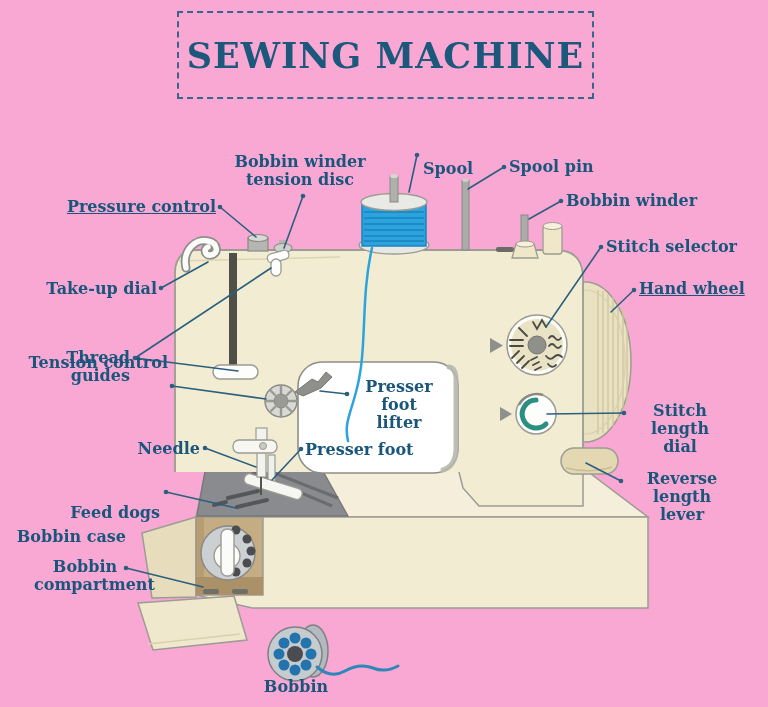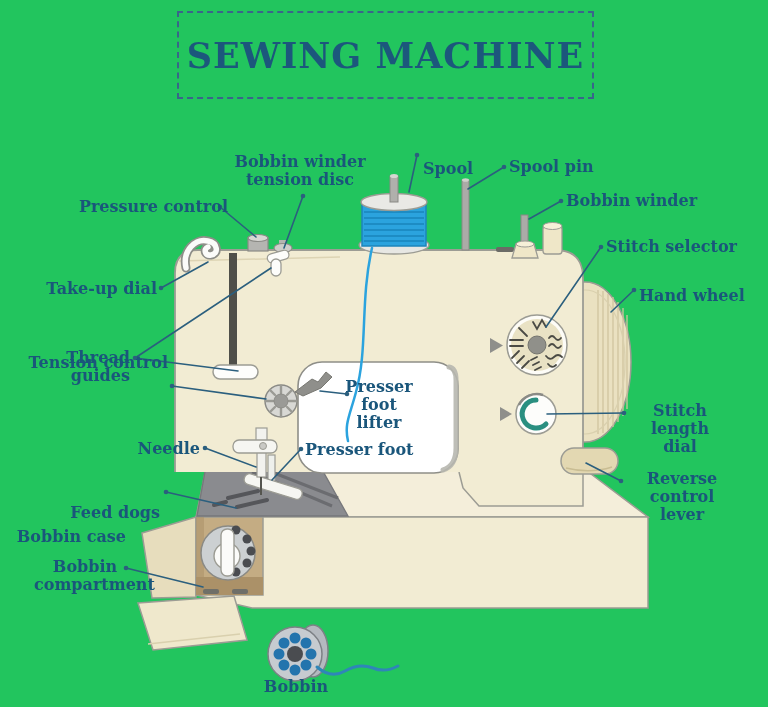--- a/index.html
+++ b/index.html
@@ -1,16 +1,16 @@
 <!DOCTYPE html>
 <html><head>
 <meta charset="utf-8">
 <style>
   html,body{margin:0;padding:0;background:#ffffff;}
-  .stage{position:relative;width:768px;height:707px;background:#22c55e;overflow:hidden;
+  .stage{position:relative;width:768px;height:707px;background:#f9a8d4;overflow:hidden;
          font-family:"DejaVu Serif",serif;}
   .diagram-svg{position:absolute;left:0;top:0;}
   .title-box{position:absolute;left:177px;top:11px;width:413px;height:84px;
              border:2px dashed #39658a;display:flex;align-items:center;justify-content:center;}
   .title-text{font-weight:700;font-size:35px;letter-spacing:1px;color:#1c577c;}
   .label{position:absolute;font-weight:700;font-size:16px;line-height:1.12;color:#1a567b;
          white-space:pre-line;}
   .r{text-align:right;}
   .c{text-align:center;}
 </style>
@@ -242,36 +242,36 @@
       <circle cx="126" cy="568" r="2.3"></circle>
     </g>
   </svg>
 
   <div class="title-box">
     <div class="title-text">SEWING MACHINE</div>
   </div>
 
   <div class="label c" style="left:225px;top:153px;width:150px;">Bobbin winder
 tension disc</div>
-  <div class="label r" style="right:540px;top:198px;width:160px;">Pressure control</div>
+  <div class="label r" style="right:552px;top:198px;width:160px;text-decoration:underline;">Pressure control</div>
   <div class="label" style="left:423px;top:160px;">Spool</div>
   <div class="label" style="left:509px;top:158px;">Spool pin</div>
   <div class="label" style="left:566px;top:192px;">Bobbin winder</div>
   <div class="label" style="left:606px;top:238px;">Stitch selector</div>
-  <div class="label" style="left:639px;top:287px;">Hand wheel</div>
+  <div class="label" style="left:639px;top:280px;text-decoration:underline;">Hand wheel</div>
   <div class="label r" style="right:611px;top:280px;width:140px;">Take-up dial</div>
   <div class="label r" style="right:638px;top:349px;width:125px;">Thread guides</div>
   <div class="label r" style="right:600px;top:354px;width:160px;">Tension control</div>
-  <div class="label c" style="left:336px;top:378px;width:86px;">Presser
+  <div class="label c" style="left:356px;top:378px;width:86px;">Presser
 foot lifter</div>
   <div class="label c" style="left:628px;top:402px;width:104px;">Stitch length
 dial</div>
   <div class="label r" style="right:568px;top:440px;width:100px;">Needle</div>
   <div class="label" style="left:305px;top:441px;">Presser foot</div>
-  <div class="label c" style="left:620px;top:470px;width:124px;">Reverse control
+  <div class="label c" style="left:620px;top:470px;width:124px;">Reverse length
 lever</div>
   <div class="label r" style="right:608px;top:504px;width:110px;">Feed dogs</div>
   <div class="label r" style="right:642px;top:528px;width:120px;">Bobbin case</div>
   <div class="label c" style="left:34px;top:558px;width:102px;">Bobbin
 compartment</div>
   <div class="label c" style="left:252px;top:678px;width:88px;">Bobbin</div>
 
 </div>
 
 </body></html>

